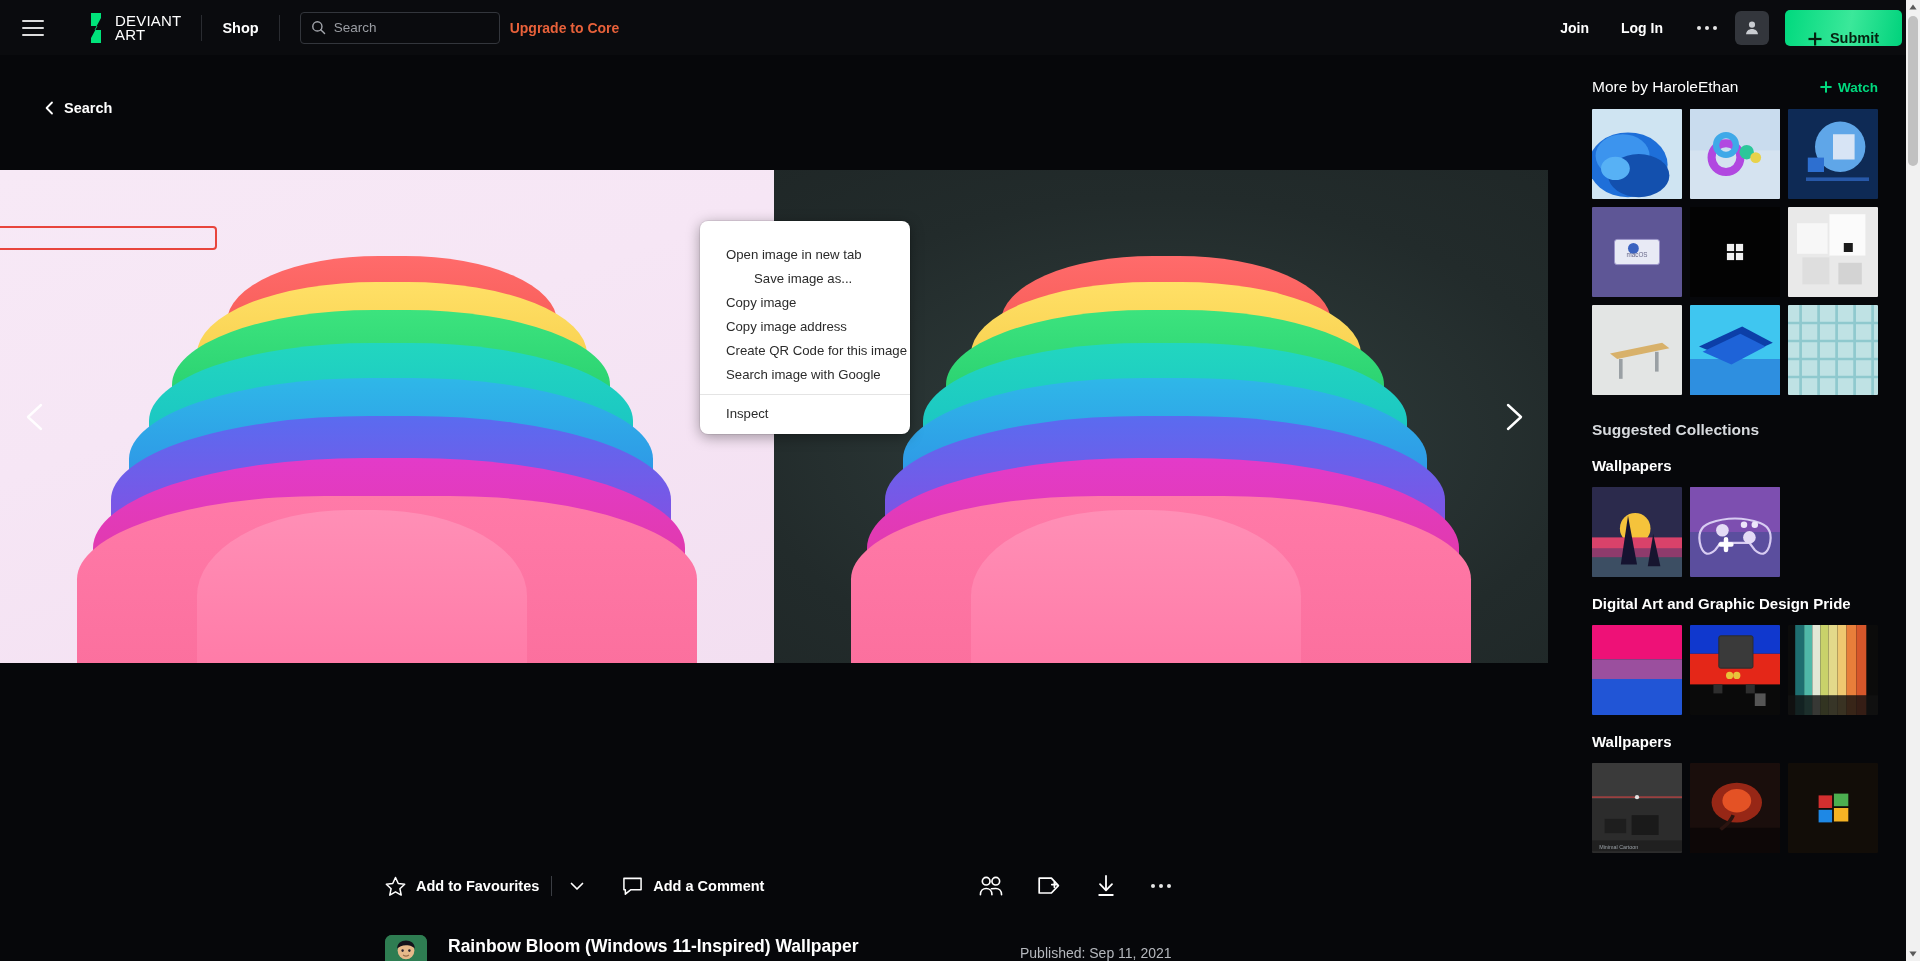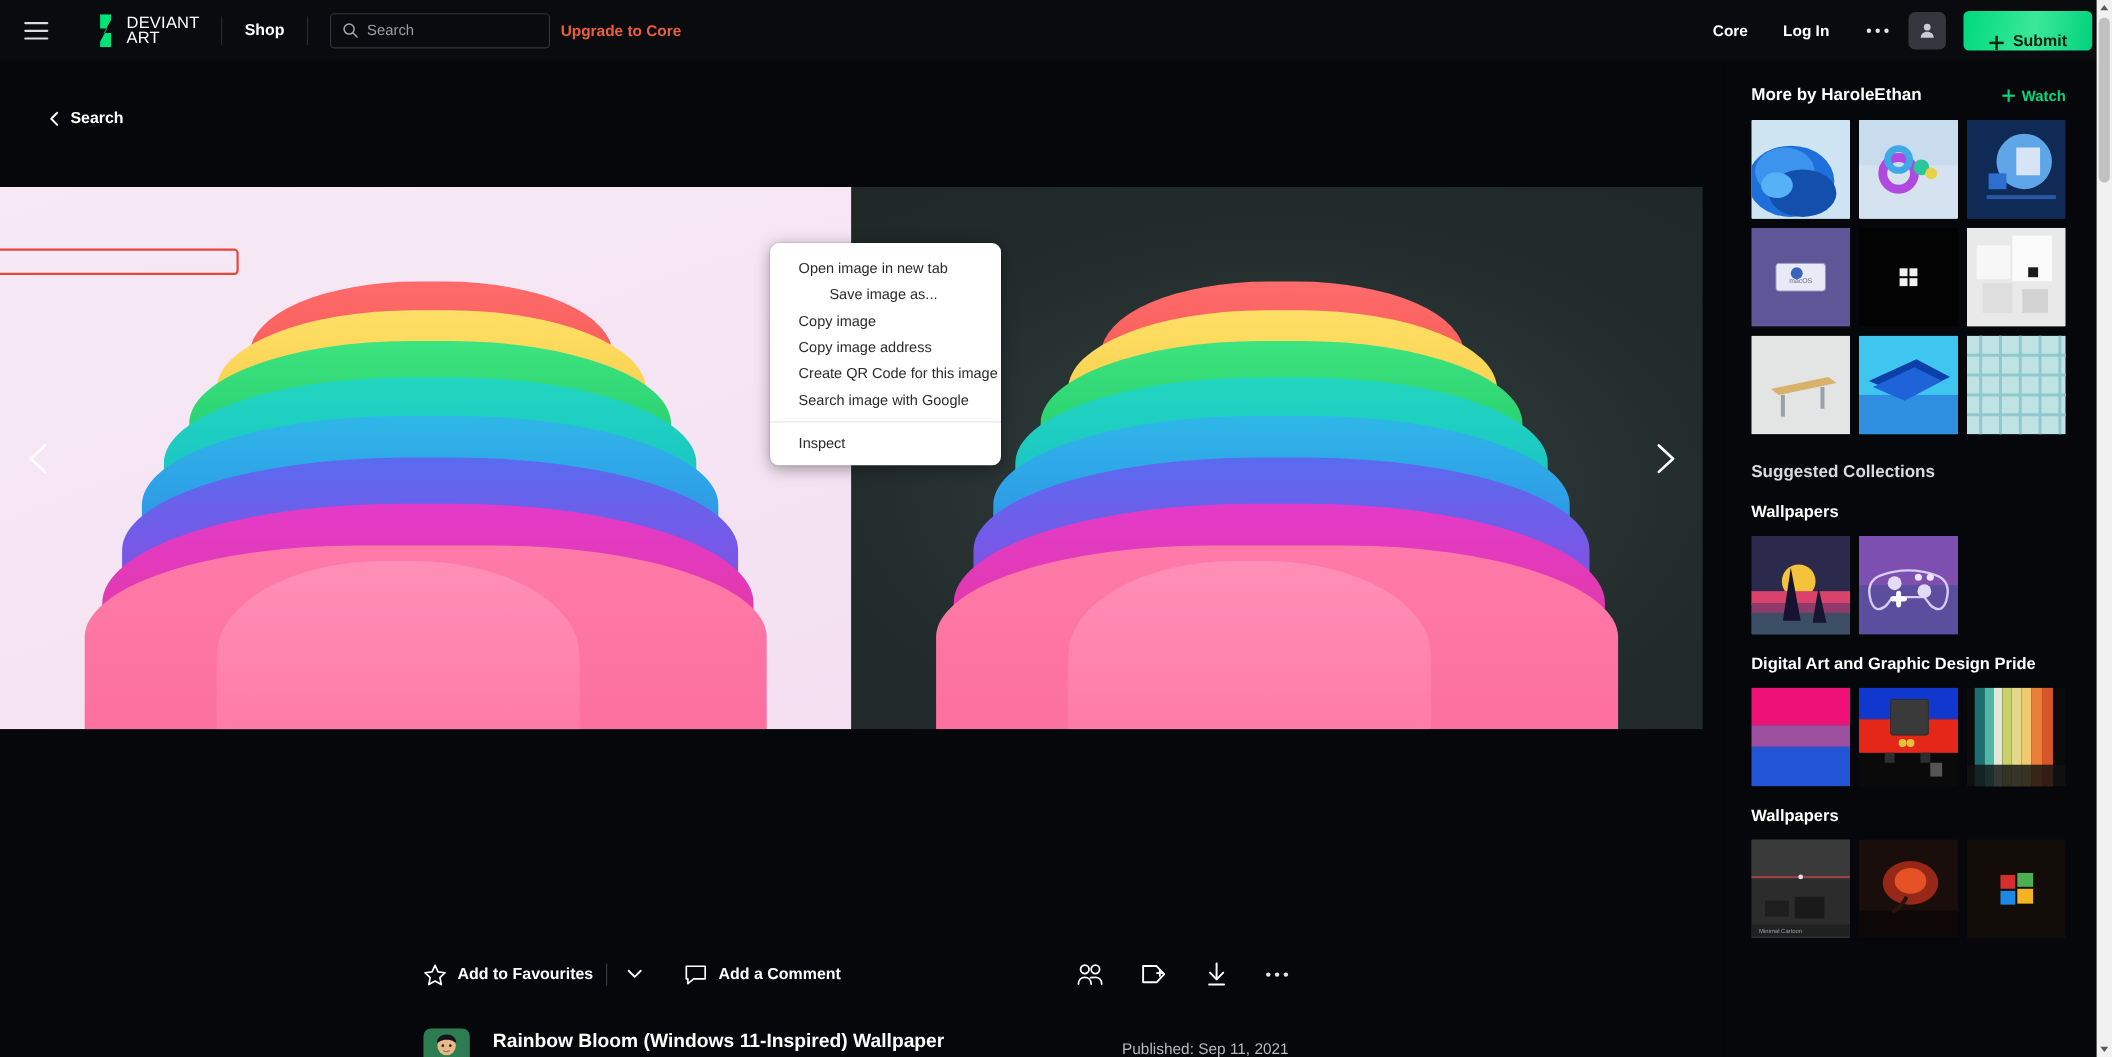--- a/index.html
+++ b/index.html
@@ -114,21 +114,21 @@
   .nav-left  { left: 15px; }
   .nav-right { left: 1492px; }
 
   
   #ctxmenu {
     position: absolute; left: 700px; top: 221px;
     width: 210px;
     background: #FFFFFF;
     border-radius: 8px;
     box-shadow: 0 3px 14px rgba(0,0,0,.36), 0 0 0 1px rgba(0,0,0,.07);
-    padding: 11px 0 8px 0;
+    padding: 22px 0 8px 0;
     z-index: 60;
     font-family: "Liberation Sans", sans-serif;
   }
   .ctx-item {
     height: 24px; line-height: 24px;
     padding: 0 0 0 26px;
     font-size: 13.2px; color: #2b2b2b; white-space: nowrap;
     cursor: default;
   }
   .ctx-item.sel {
@@ -170,21 +170,21 @@
 
   
   #sidebar {
     position: absolute; top: 55px; left: 1568px;
     width: 338px; height: 906px;
     background: #06070A;
     padding: 0 28px 0 24px;
     overflow: hidden;
   }
   .sb-head { display: flex; align-items: center; margin-top: 23px; }
-  .sb-title { font-size: 15.5px; font-weight: 700; color: #fff; }
+  .sb-title { font-size: 15.5px; font-weight: 400; color: #fff; }
   .sb-watch { margin-left: auto; display:flex; align-items:center; gap:6px; color:#00D97E; font-size:13.5px; font-weight:700; cursor:pointer; }
   .grid3 { display: grid; grid-template-columns: repeat(3, 1fr); gap: 8px; margin-top: 13px; }
   .thumb { width: 100%; aspect-ratio: 1/1; border-radius: 1px; overflow: hidden; cursor: pointer; position: relative; }
   .sb-h2 { font-size: 15.5px; font-weight: 800; color: #d7dade; margin-top: 26px; }
   .sb-h3 { font-size: 15px; font-weight: 800; color: #fff; margin-top: 18px; }
 
   
   #scrollbar {
     position: absolute; top: 0; left: 1906px; width: 14px; height: 961px;
     background: #F1F1F1; z-index: 70;
@@ -227,21 +227,21 @@
     <svg width="15" height="15" viewBox="0 0 16 16">
       <circle cx="6.8" cy="6.8" r="4.9" fill="none" stroke="#a4a7ad" stroke-width="1.5"></circle>
       <line x1="10.4" y1="10.4" x2="14.5" y2="14.5" stroke="#a4a7ad" stroke-width="1.5" stroke-linecap="round"></line>
     </svg>
     <span class="ph">Search</span>
   </div>
 
   <div class="upgrade">Upgrade to Core</div>
 
   <div class="hdr-right">
-    <div class="lnk">Core</div>
+    <div class="lnk">Join</div>
     <div class="lnk">Log In</div>
     <div class="dots3">
       <b></b>
         <b></b>
         <b></b>
     </div>
     <div class="avatar-btn">
       <svg width="18" height="18" viewBox="0 0 20 20">
         <circle cx="10" cy="6.3" r="3.4" fill="#c9ccd1"></circle>
         <path d="M3.4 17c0-3.7 3-6 6.6-6s6.6 2.3 6.6 6z" fill="#c9ccd1"></path>

